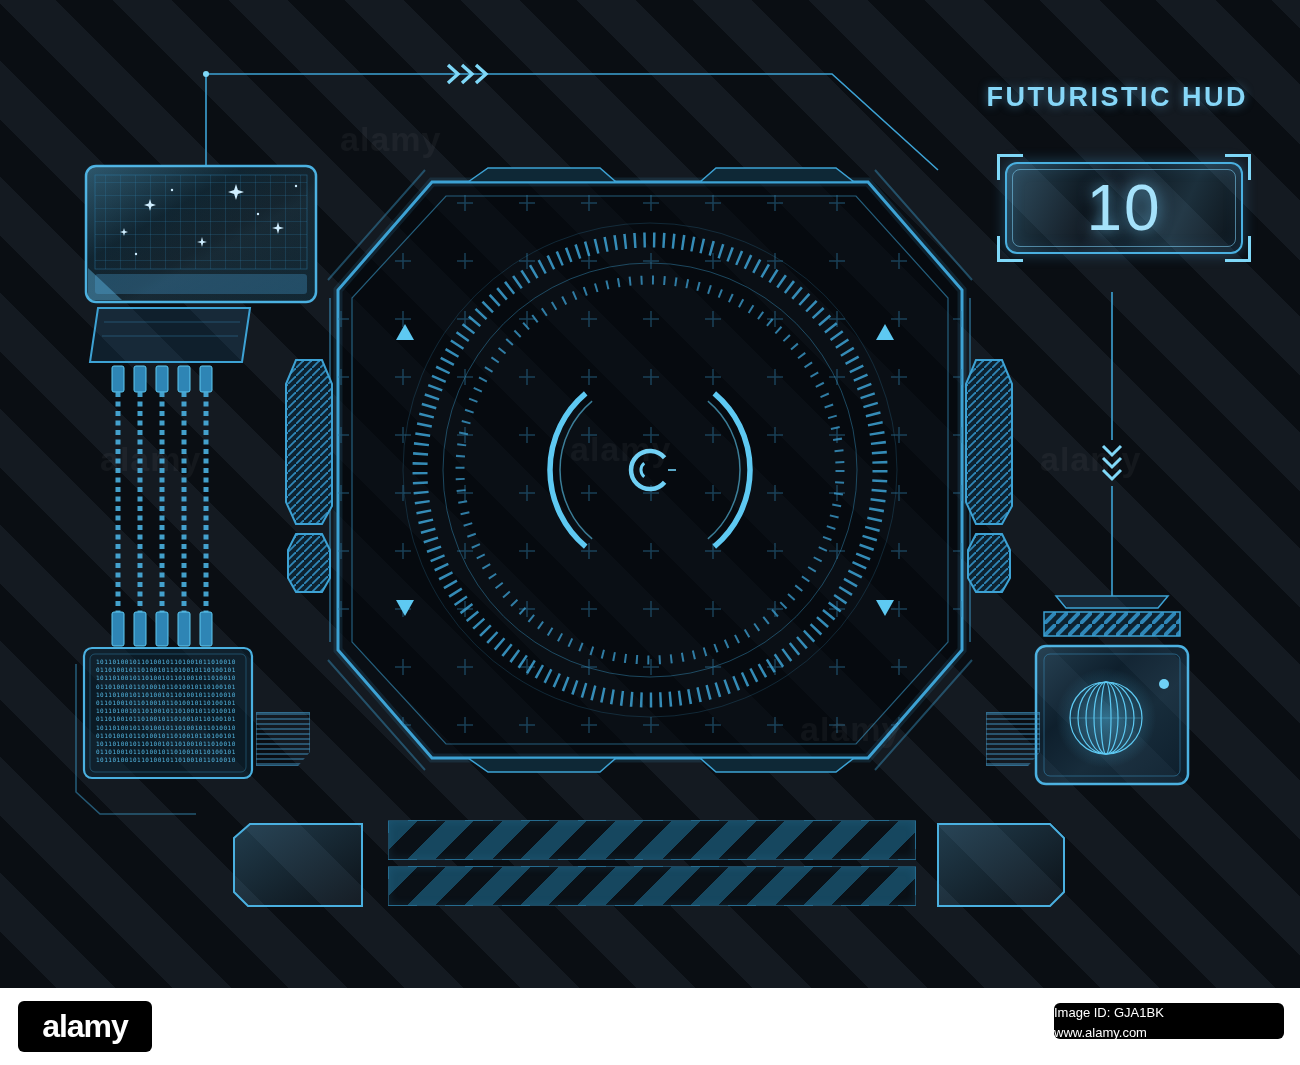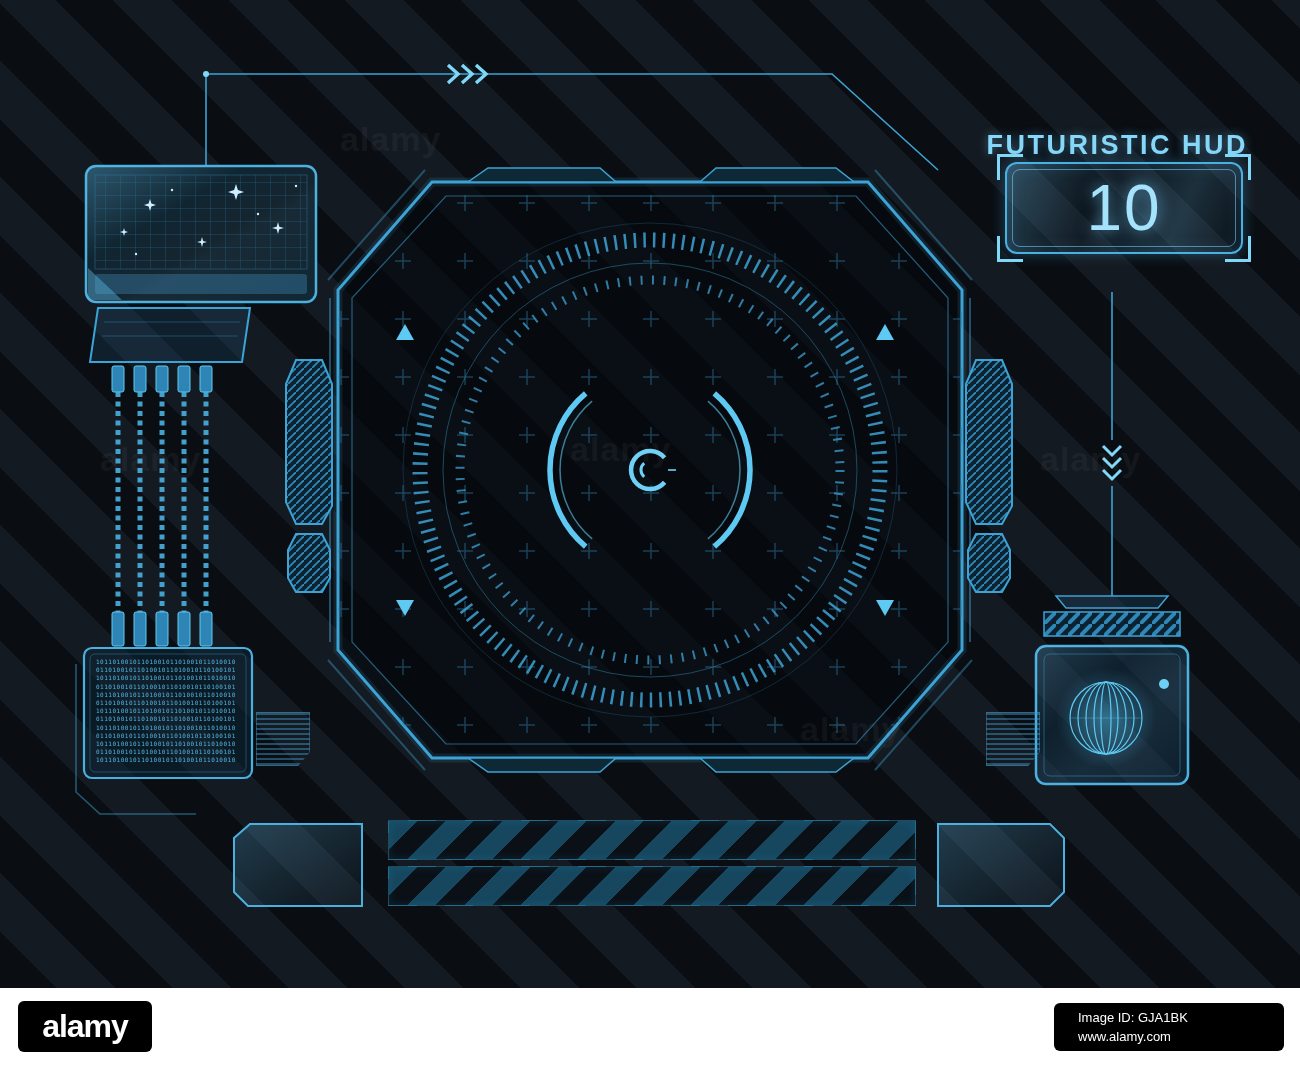--- a/index.html
+++ b/index.html
@@ -16,21 +16,21 @@
   svg.lineart { position:absolute; left:0; top:0; display:block; }
   .ln { stroke:#3da2d4; stroke-width:1.6; fill:none; }
   .bracket { fill:url(#hatch); stroke:#3da2d4; stroke-width:2; }
   .cable-end { fill:#2e85b5; stroke:#5ec9f2; stroke-width:1; }
   .cable-line { stroke:#4ab0e0; stroke-width:5; stroke-dasharray:5 4.5; opacity:.9; }
 
   
   .hud-title {
     position:absolute; top:82px; right:52px;
     font-size:27px; font-weight:700; letter-spacing:2.5px;
-    color:#86d7f8; text-shadow:0 0 10px rgba(100,190,240,.5);margin-top:48px;
+    color:#86d7f8; text-shadow:0 0 10px rgba(100,190,240,.5);
   }
 
   
   .number-panel {
     position:absolute; left:1005px; top:162px; width:238px; height:92px;
     border:2.5px solid #4ab0e0; border-radius:12px;
     background: linear-gradient(115deg,
       rgba(110,200,245,.30), rgba(15,40,60,.12) 40%,
       rgba(110,200,245,.18) 72%, rgba(15,40,60,.08));
     box-shadow:0 0 14px rgba(70,170,230,.35), inset 0 0 18px rgba(70,170,230,.22);
@@ -85,23 +85,23 @@
     position:absolute; color:#fff; opacity:.04;
     font-size:34px; font-weight:700; letter-spacing:1px;
   }
 
   
   .wm-bar { position:absolute; left:0; bottom:0; width:1300px; height:77px; background:#fff; }
   .pill { position:absolute; background:#000; border-radius:6px; color:#fff; }
   .logo-pill { left:18px; top:13px; width:134px; height:51px; display:flex; align-items:center; justify-content:center; }
   .alamy-logo { font-size:32px; font-weight:700; letter-spacing:-1px; }
   .id-pill {
-    right:16px; top:15px; width:230px; height:48px;
-    display:flex; flex-direction:column; justify-content:center;
-    padding-left:24px; font-size:13px; line-height:1.5;
+    right:16px; top:15px; width:230px; height:36px;
+    display:flex; flex-direction:column; justify-content:flex-start;
+    padding-left:0; font-size:13px; line-height:1.5;
   }
 </style>
 </head>
 <body>
 
 <div class="stage">
   <div class="art">
 
     <svg class="lineart" width="1300" height="988" viewBox="0 0 1300 988">
       <defs>

